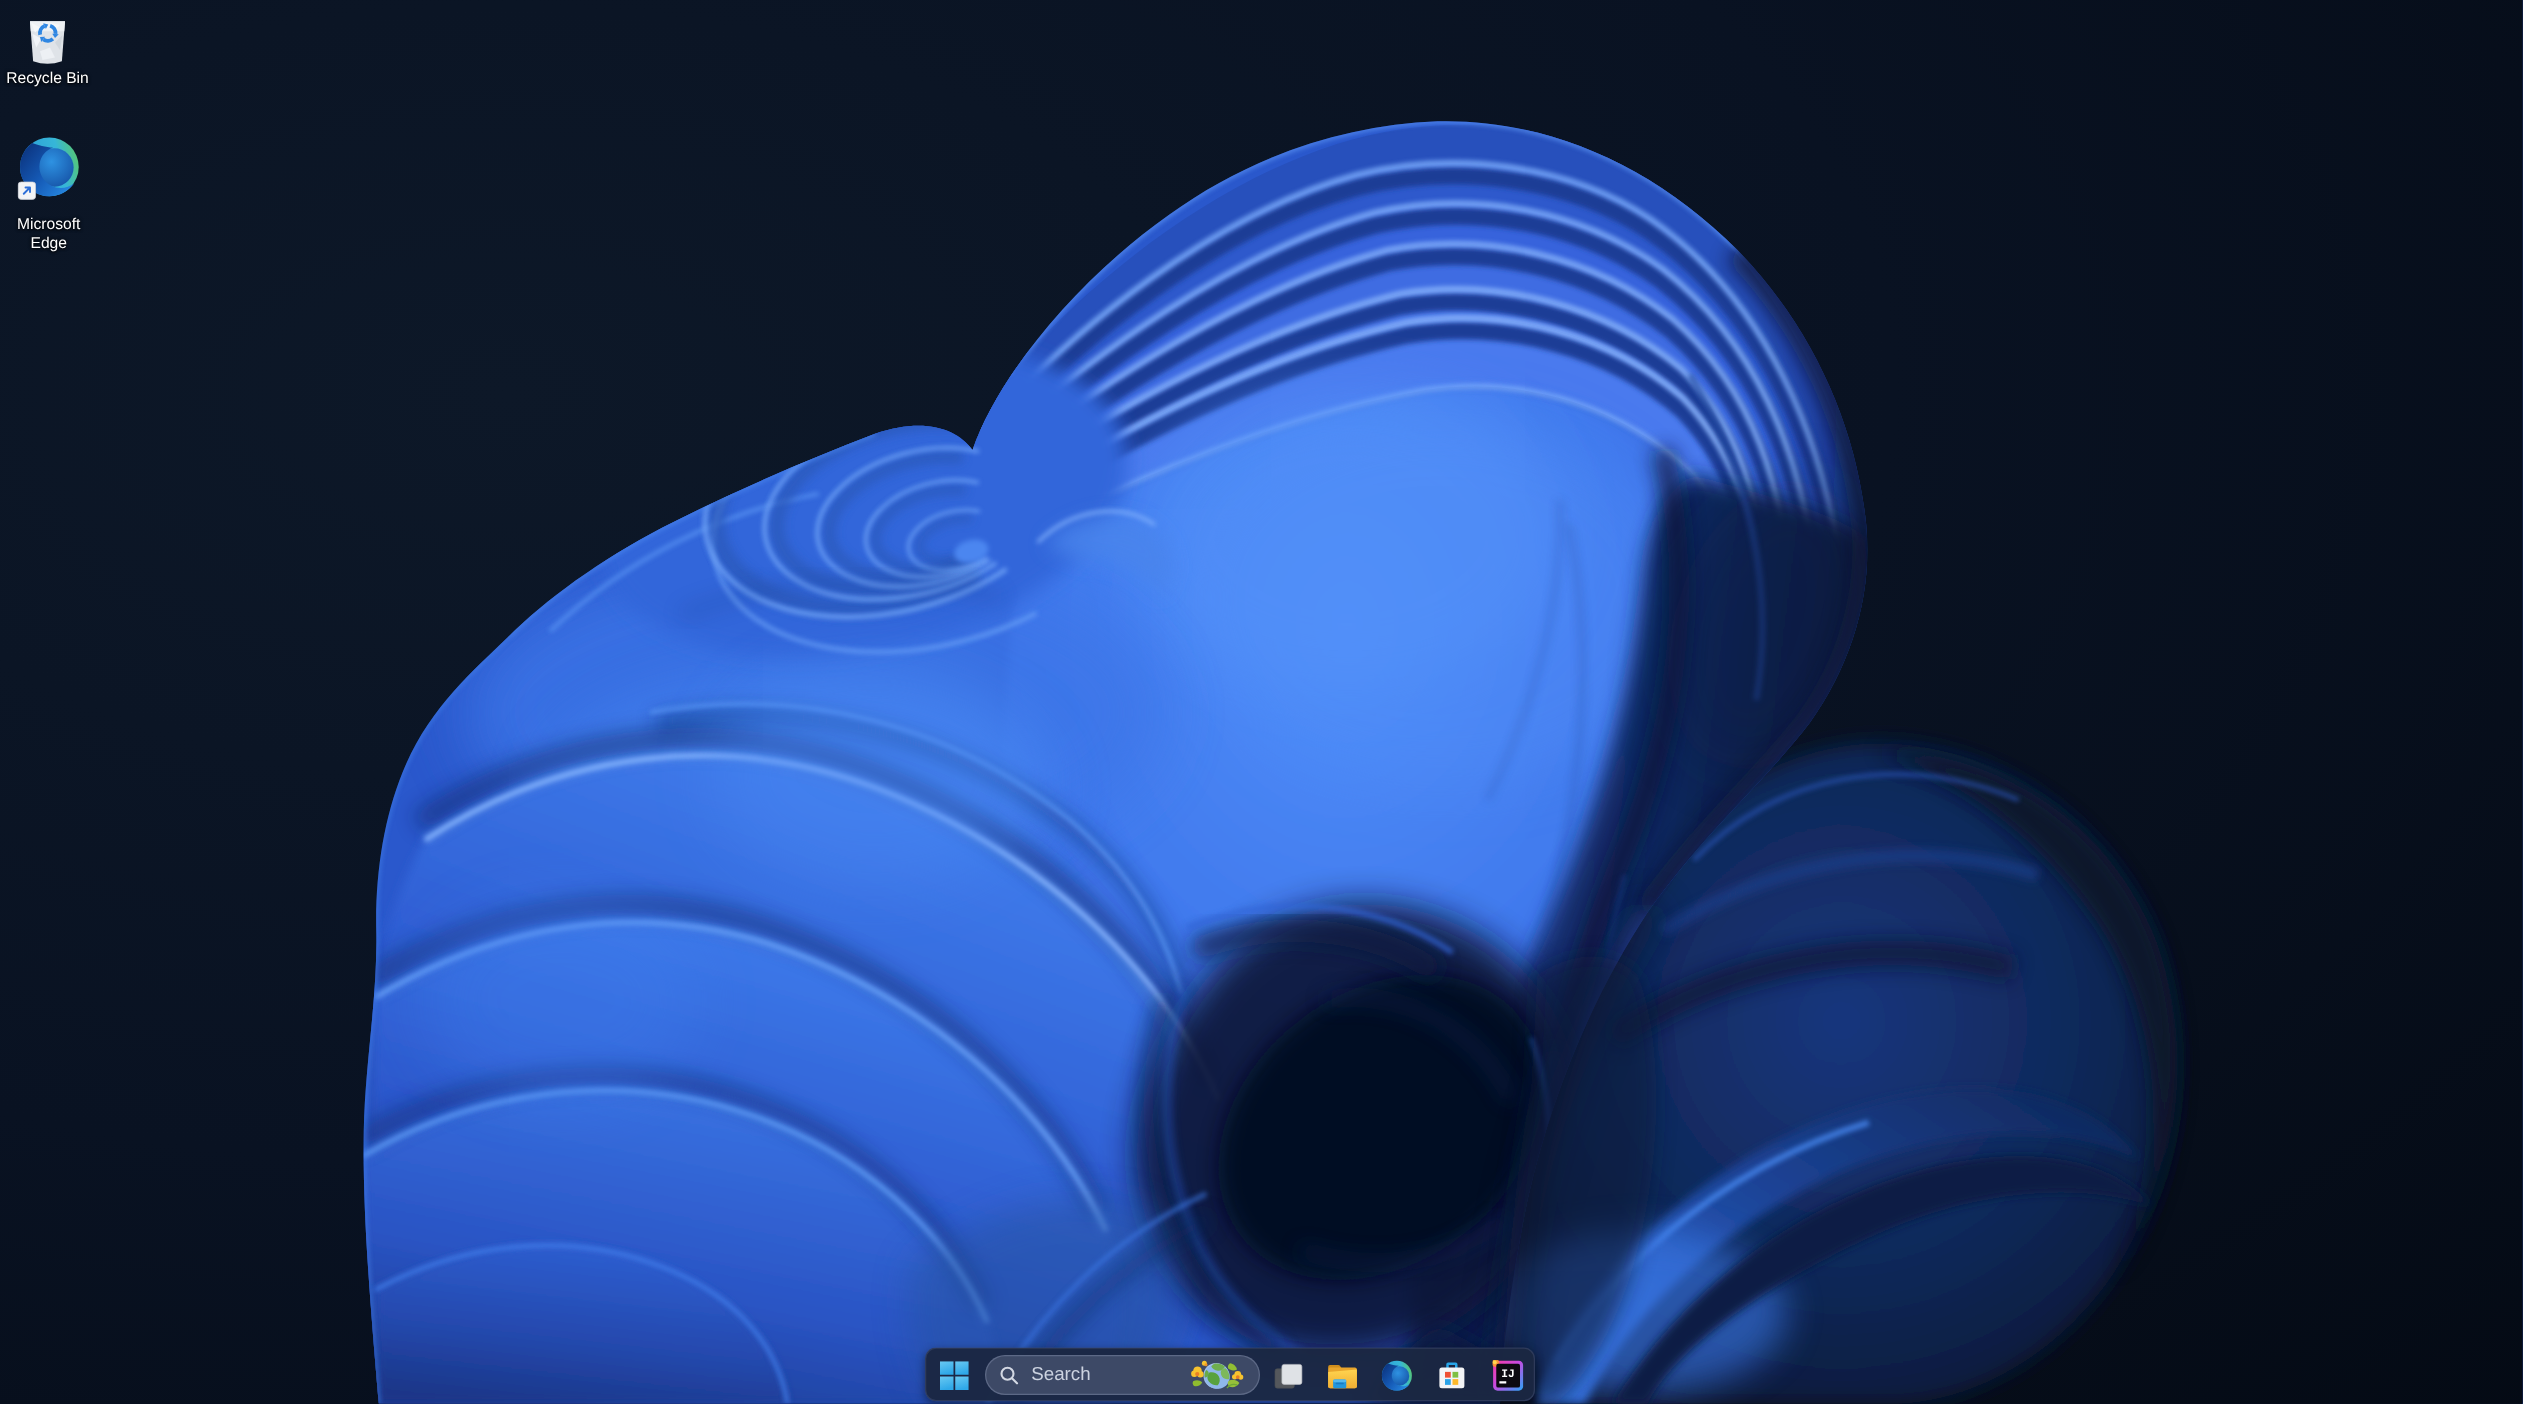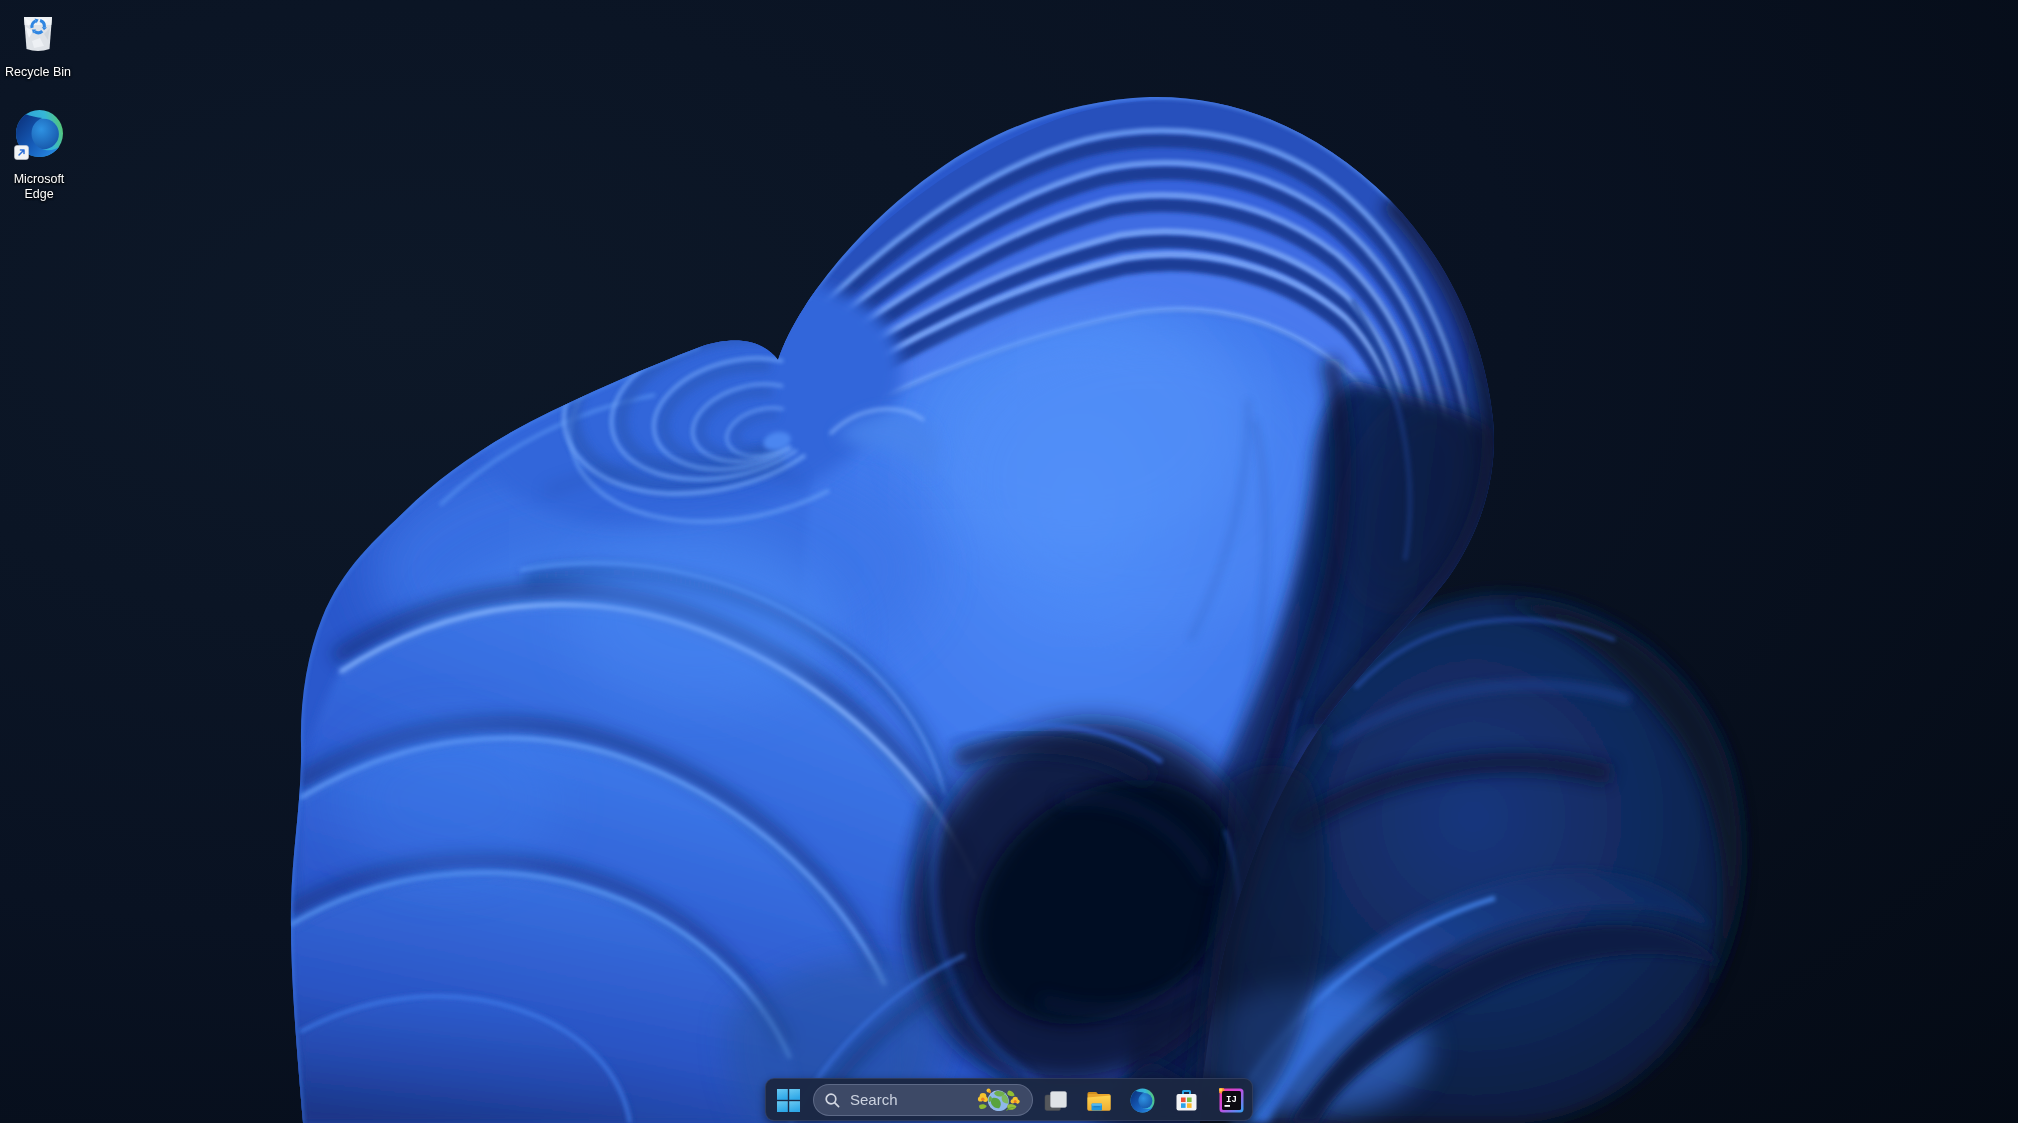--- a/index.html
+++ b/index.html
@@ -1,20 +1,20 @@
 <!DOCTYPE html>
 <html><head>
 <meta charset="utf-8">
 <style>
 html,body{margin:0;padding:0;width:2018px;height:1123px;overflow:hidden;background:#060b16;}
 body{font-family:"Liberation Sans",sans-serif;position:relative;}
 #wall{position:absolute;left:0;top:0;width:2018px;height:1123px;}
 .dicon{position:absolute;text-align:center;color:#fff;}
 .dlabel{font-size:12.5px;line-height:15px;color:#fff;text-shadow:0 1px 2px rgba(0,0,0,.95),0 0 3px rgba(0,0,0,.8);}
-#taskbar{position:absolute;left:765px;top:1078px;width:488px;height:43px;background:rgba(27,39,66,.97);border:1px solid rgba(70,85,120,.45);border-radius:9px;box-sizing:border-box;box-shadow:0 3px 8px rgba(0,0,0,.45);}
+#taskbar{position:absolute;left:740px;top:1078px;width:488px;height:43px;background:rgba(27,39,66,.97);border:1px solid rgba(70,85,120,.45);border-radius:9px;box-sizing:border-box;box-shadow:0 3px 8px rgba(0,0,0,.45);}
 #searchpill{position:absolute;left:47px;top:5px;width:220px;height:32px;background:#3d4966;border:1px solid rgba(120,132,160,.55);border-radius:17px;box-sizing:border-box;}
 #searchtext{position:absolute;left:36px;top:6px;font-size:15px;color:#ccd3e0;}
 .tbico{position:absolute;top:9px;}
 </style>
 </head>
 <body>
 <svg id="wall" viewBox="0 0 2018 1123">
 <defs>
 <radialGradient id="bgrad" cx="20%" cy="28%" r="110%">
  <stop offset="0%" stop-color="#0d1828"></stop>
@@ -211,21 +211,21 @@
   <path d="M30 20 L24 26 L28 32 L29.4 23 Z" fill="#cfd5dc" opacity="0.9"></path>
   <path d="M12 33 L20 30 L24 38 L14 40 Z" fill="#f0f3f6" opacity="0.8"></path>
   <path d="M5 10 L12 14 L8 18 Z M20 10 L28 12 L23 17 Z" fill="#f6f8fa" opacity="0.9"></path>
   <path d="M20.1,12.6 A6.2,6.2 0 0 1 24.4,19.1" stroke="#2f86e2" stroke-width="3.1" fill="none"></path>
   <path d="M24.0,22.3 L27.0,19.4 L21.8,18.9 Z" fill="#2f86e2"></path>
   <path d="M22.3,23.1 A6.2,6.2 0 0 1 14.6,23.5" stroke="#2f86e2" stroke-width="3.1" fill="none"></path>
   <path d="M12.0,21.6 L13.0,25.6 L16.1,21.4 Z" fill="#2f86e2"></path>
   <path d="M12.1,19.8 A6.2,6.2 0 0 1 15.7,12.8" stroke="#2f86e2" stroke-width="3.1" fill="none"></path>
   <path d="M18.6,11.5 L14.6,10.5 L16.7,15.2 Z" fill="#2f86e2"></path>
  </svg>
- <div class="dlabel" style="margin-top:12px;">Recycle Bin</div>
+ <div class="dlabel" style="margin-top:2px;">Recycle Bin</div>
 </div>
 <div class="dicon" style="left:2px;top:109px;width:74px;">
  <svg width="49" height="49" viewBox="0 0 48 48" style="display:block;margin:0 auto;">
   <defs>
    <linearGradient id="eg_t" x1="0" y1="0.25" x2="1" y2="0">
     <stop offset="0%" stop-color="#2b9cd8"></stop>
           <stop offset="60%" stop-color="#36b6d8"></stop>
           <stop offset="100%" stop-color="#5ecc5a"></stop>
    </linearGradient>
    <linearGradient id="eg_w" x1="0.05" y1="0.25" x2="0.85" y2="0.9">

